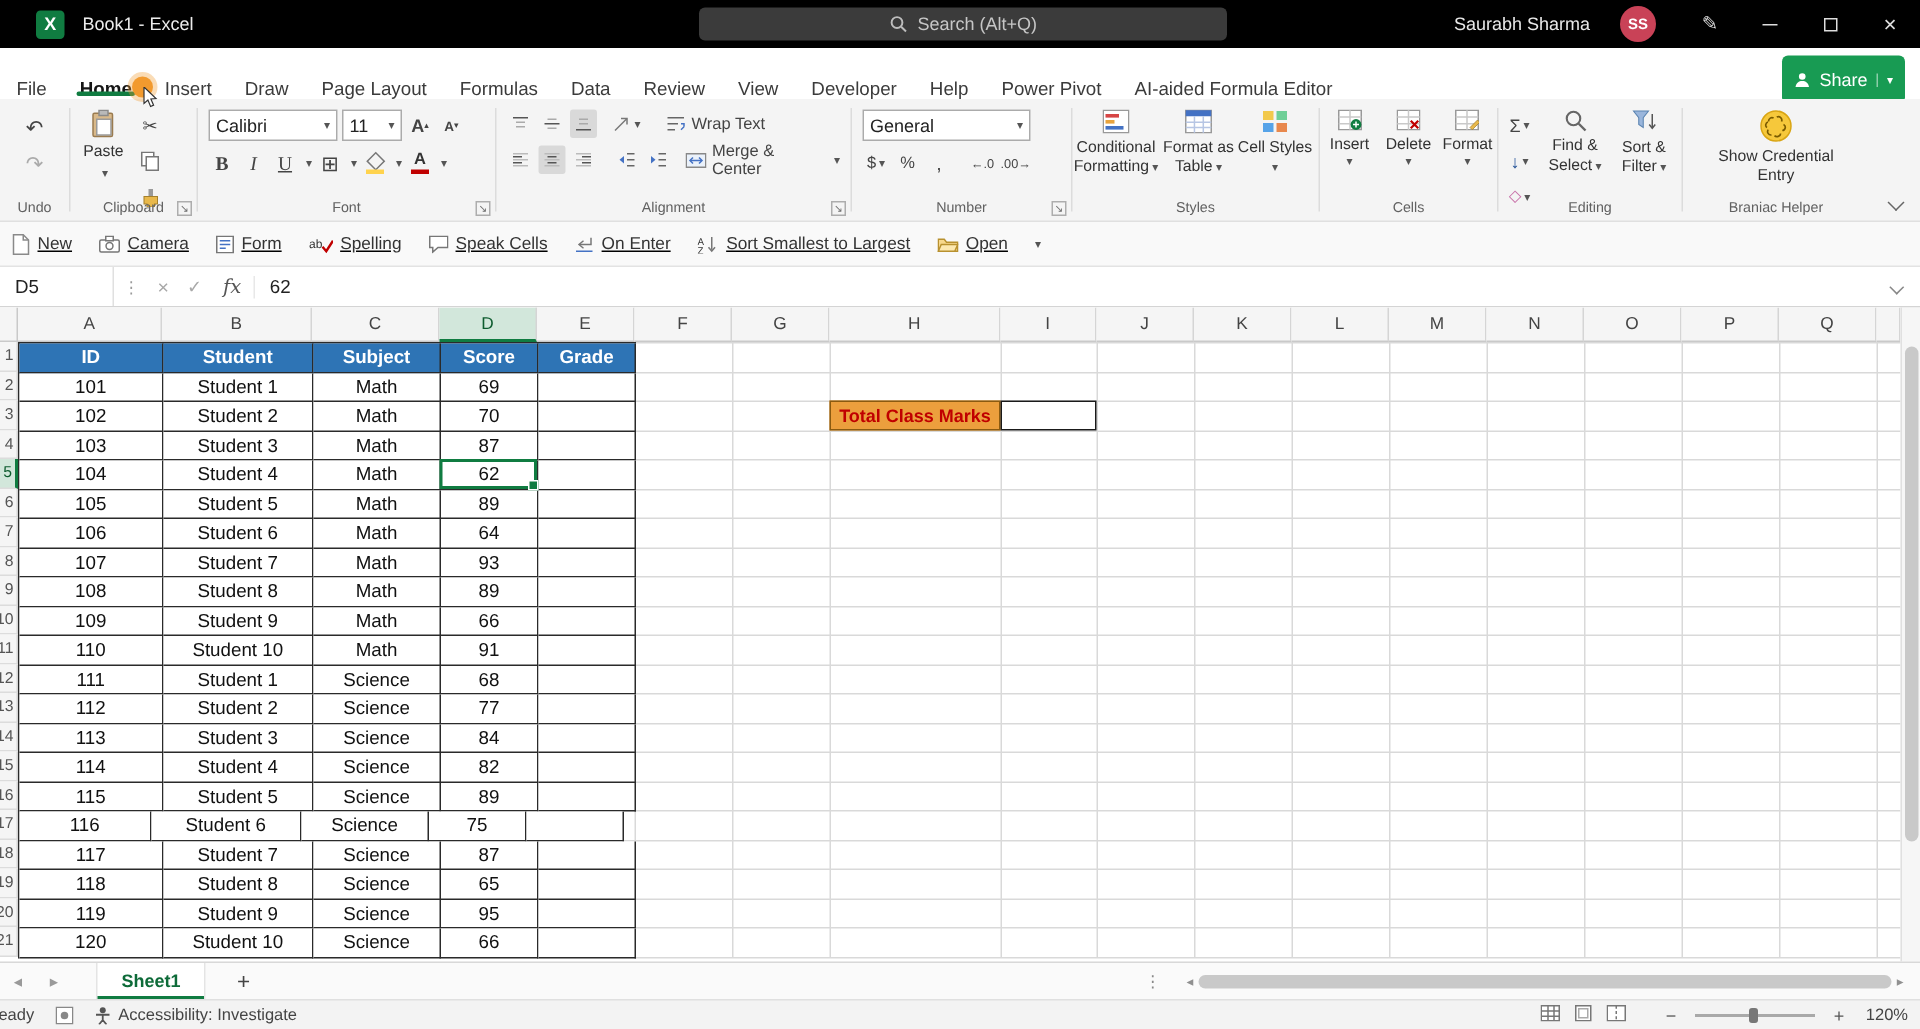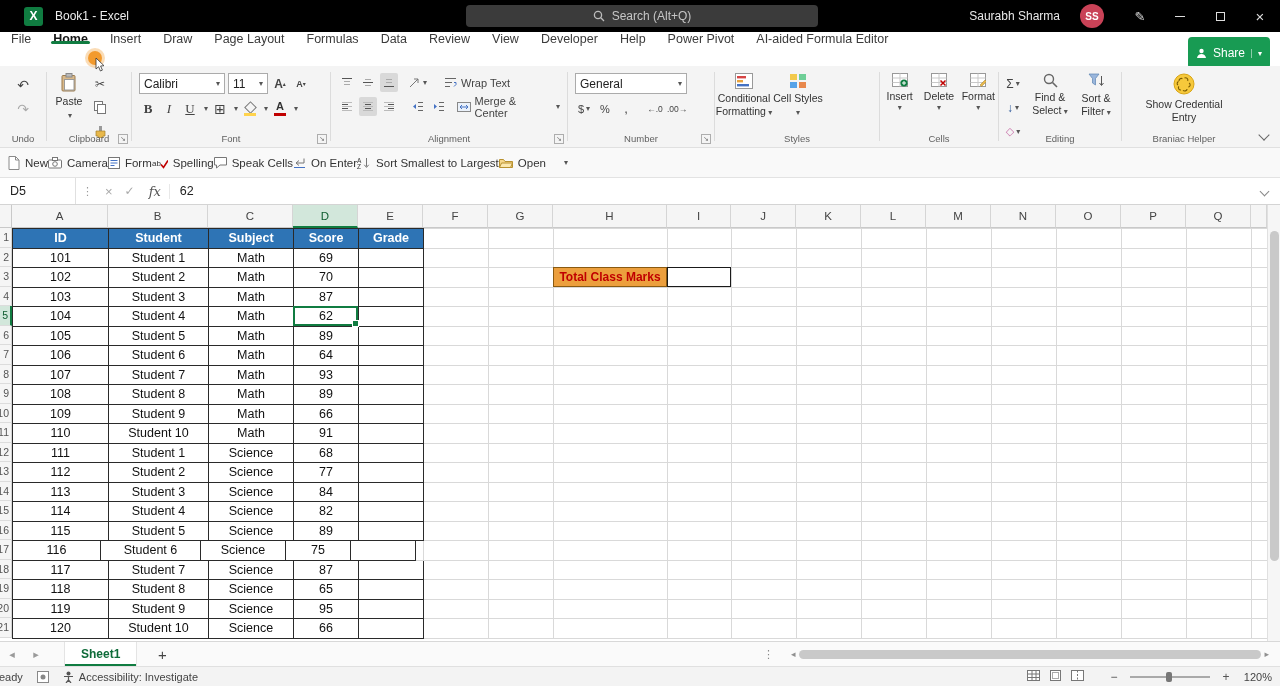--- a/index.html
+++ b/index.html
@@ -21,21 +21,21 @@
   .tb-avatar { width:24px; height:24px; border-radius:50%; background:#C94257; font-size:10px;
     font-weight:bold; display:flex; align-items:center; justify-content:center; margin-right:16px; }
   .tb-btn { width:40px; height:32px; display:flex; align-items:center; justify-content:center; color:#DDD; }
   .min-glyph { width:10px; height:1px; background:#DDD; display:block; }
   .restore-glyph { width:9px; height:9px; border:1px solid #DDD; display:block; }
   .close-glyph { font-size:15px; line-height:1; }
   .ink-glyph { font-size:13px; color:#DDD; }
 
   
   .tabrow { position:absolute; top:32px; left:0; right:0; height:34px; background:#fff;
-    display:flex; align-items:flex-start; }
+    display:flex; align-items:flex-end; }
   .rtab { padding:0 11px; font-size:12.5px; color:#3B3B3B; display:flex; align-items:center;
     position:relative; white-space:nowrap; }
   .rtab.active { font-weight:bold; color:#161616; }
   .rtab.active::after { content:""; position:absolute; left:9px; right:9px; bottom:2px; height:3px;
     background:#107C41; border-radius:2px; }
   .share-btn { position:absolute; right:10px; top:5px; height:32px; background:#189B53; color:#fff;
     border-radius:4px; display:flex; align-items:center; font-size:12px; padding:0 8px; gap:6px; }
   .share-car { border-left:1px solid rgba(255,255,255,.5); padding-left:6px; font-size:8px; }
 
   
@@ -444,20 +444,28 @@
     <div class="rgroup" style="width:164px;flex-direction:row">
       <div class="bigbtn" style="width:58px">
         <svg width="18" height="16">
             <rect x="0.5" y="0.5" width="17" height="15" fill="#fff" stroke="#999"></rect>
             <rect x="2" y="3" width="9" height="2.4" fill="#D64545"></rect>
             <rect x="2" y="7" width="6" height="2.4" fill="#E8A33D"></rect>
             <rect x="2" y="11" width="12" height="2.4" fill="#4472C4"></rect>
           </svg>
         <span class="biglabel wcar">Conditional Formatting</span>
       </div>
+      <div class="bigbtn" style="width:52px">
+        <svg width="18" height="16">
+            <rect x="0.5" y="0.5" width="17" height="15" fill="#fff" stroke="#999"></rect>
+            <rect x="0.5" y="0.5" width="17" height="4" fill="#4472C4"></rect>
+            <path d="M6.3 4.5v11M12.2 4.5v11M0.5 8.5h17M0.5 12h17" stroke="#B7C6E4"></path>
+          </svg>
+        <span class="biglabel wcar">Format as Table</span>
+      </div>
       <div class="bigbtn" style="width:50px">
         <svg width="18" height="16">
             <rect x="1" y="1" width="7" height="6" fill="#F2C94C"></rect>
             <rect x="10" y="1" width="7" height="6" fill="#6FCF97"></rect>
             <rect x="1" y="9" width="7" height="6" fill="#56A3E8"></rect>
             <rect x="10" y="9" width="7" height="6" fill="#E8884D"></rect>
           </svg>
         <span class="biglabel wcar">Cell Styles</span>
       </div>
       <div class="glabel">Styles</div>
@@ -536,21 +544,21 @@
           </svg>
         <span class="biglabel" style="width:92px">Show Credential Entry</span>
       </div>
       <div class="glabel">Braniac Helper</div>
     </div>
 
     <div class="ribchev"></div>
   </div>
 
   <div class="qatrow">
-    <div id="qat-items" style="display:flex;align-items:center;">
+    <div id="qat-items" style="display:flex;align-items:center;gap:18px;text-decoration:underline;">
         <div class="qat-item">
           <div class="qicon">
             <svg width="12" height="14" viewBox="0 0 12 14">
               <path d="M1 0.5h6.5L11 4v9.5H1z" fill="#fff" stroke="#8a8a8a"></path>
               <path d="M7.5 0.5V4H11" fill="none" stroke="#8a8a8a"></path>
             </svg>
           </div>
           <div class="qlabel">New</div>
         </div>
         <div class="qat-item">

